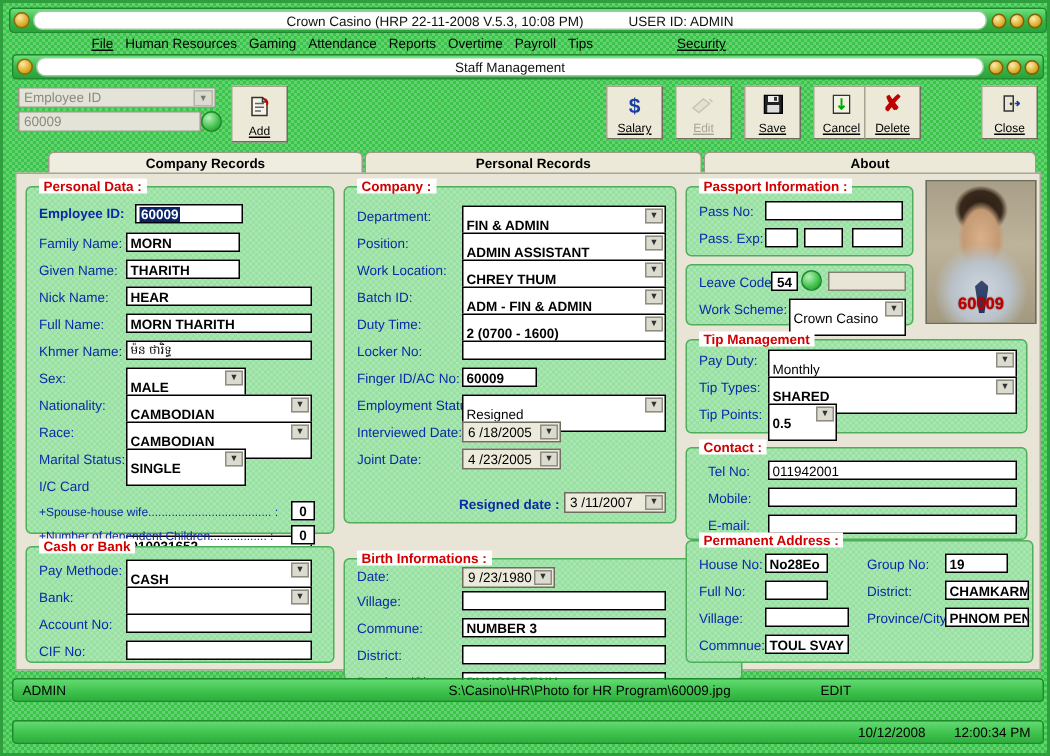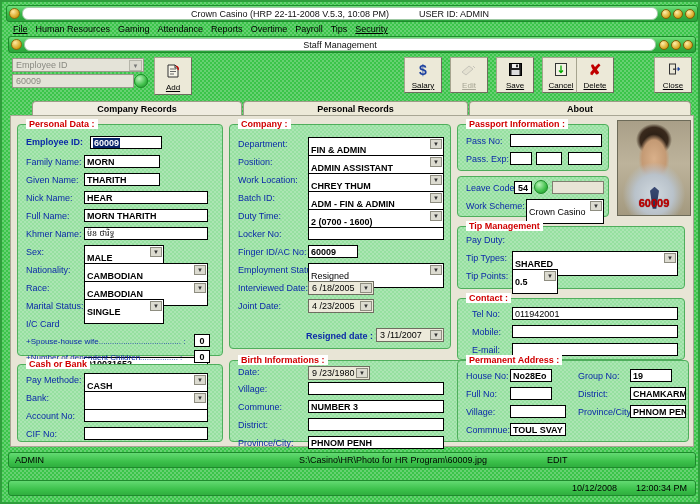--- a/index.html
+++ b/index.html
@@ -72,21 +72,21 @@
 
   
   .menubar {
     position: absolute;
     left: 4px; top: 21px; width: 692px; height: 12px;
     display: flex; align-items: center;
     font-size: 9px; color: #000;
     padding-left: 3px;
   }
   .menubar .mi { padding: 0 4px; white-space: nowrap; cursor: default; line-height: 12px; }
-  .menubar .mi u { text-decoration: underline; }
+  .menubar .mi u { text-decoration: underline; margin-left: 48px; }
 
   
   .toolbar {
     position: absolute;
     left: 6px; top: 53px; width: 572px; height: 44px;
   }
   .emp-combo {
     position: absolute; left: 4px; top: 3px;
     width: 132px; height: 14px;
     background: #e4e3d8;
@@ -575,21 +575,21 @@
         <span class="arw">▼</span>
       </div>
 
       <div class="lbl" style="left:76px; top:206px; font-weight:bold;">Resigned date :</div>
       <div class="datebox" style="left:146px; top:203px; width:68px;">
         <span>3 /11/2007</span>
         <span class="arw">▼</span>
       </div>
     </div>
 
-    <div class="panel" style="left:218px; top:244px; width:266px; height:82px;padding-left:31px;">
+    <div class="panel" style="left:218px; top:256px; width:266px; height:82px;padding-left:31px;">
       <div class="panel-title">Birth Informations :</div>
 
       <div class="lbl" style="left:8px; top:6px;">Date:</div>
       <div class="datebox" style="left:78px; top:5px; width:62px;">
         <span>9 /23/1980</span>
         <span class="arw">▼</span>
       </div>
 
       <div class="lbl" style="left:8px; top:23px;">Village:</div>
       <div class="fld" style="left:78px; top:21px; width:136px;"></div>
@@ -627,20 +627,24 @@
       <div class="combo" style="left:68px; top:22px; width:78px; font-weight:normal;">
         <span>Crown Casino</span>
         <span class="arw">▼</span>
       </div>
     </div>
 
     <div class="panel" style="left:446px; top:110px; width:228px; height:63px;">
       <div class="panel-title">Tip Management</div>
 
       <div class="lbl" style="left:8px; top:8px;">Pay Duty:</div>
+      <div class="combo" style="left:54px; top:6px; width:166px; font-weight:normal;">
+        <span>Monthly</span>
+        <span class="arw">▼</span>
+      </div>
 
       <div class="lbl" style="left:8px; top:26px;">Tip Types:</div>
       <div class="combo" style="left:54px; top:24px; width:166px;">
         <span>SHARED</span>
         <span class="arw">▼</span>
       </div>
 
       <div class="lbl" style="left:8px; top:44px;">Tip Points:</div>
       <div class="combo" style="left:54px; top:42px; width:46px;">
         <span>0.5</span>

